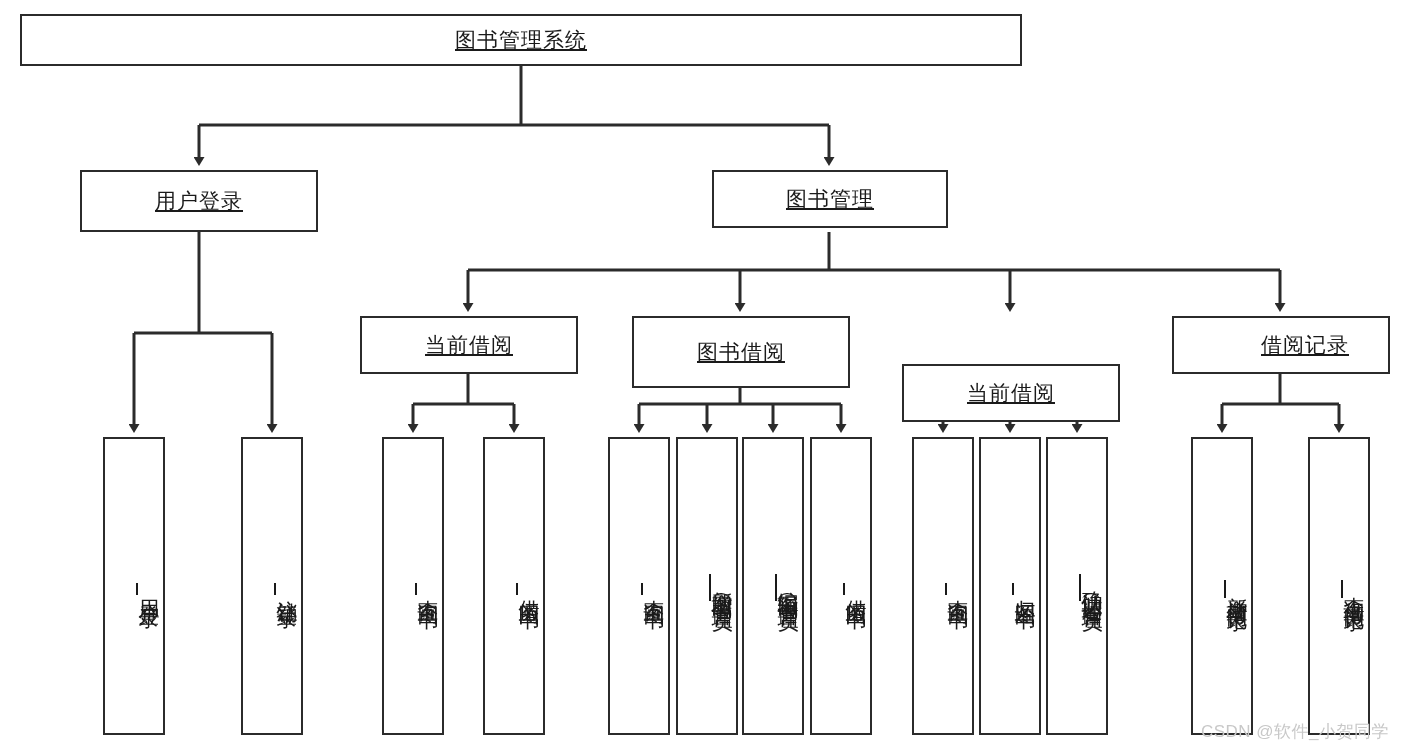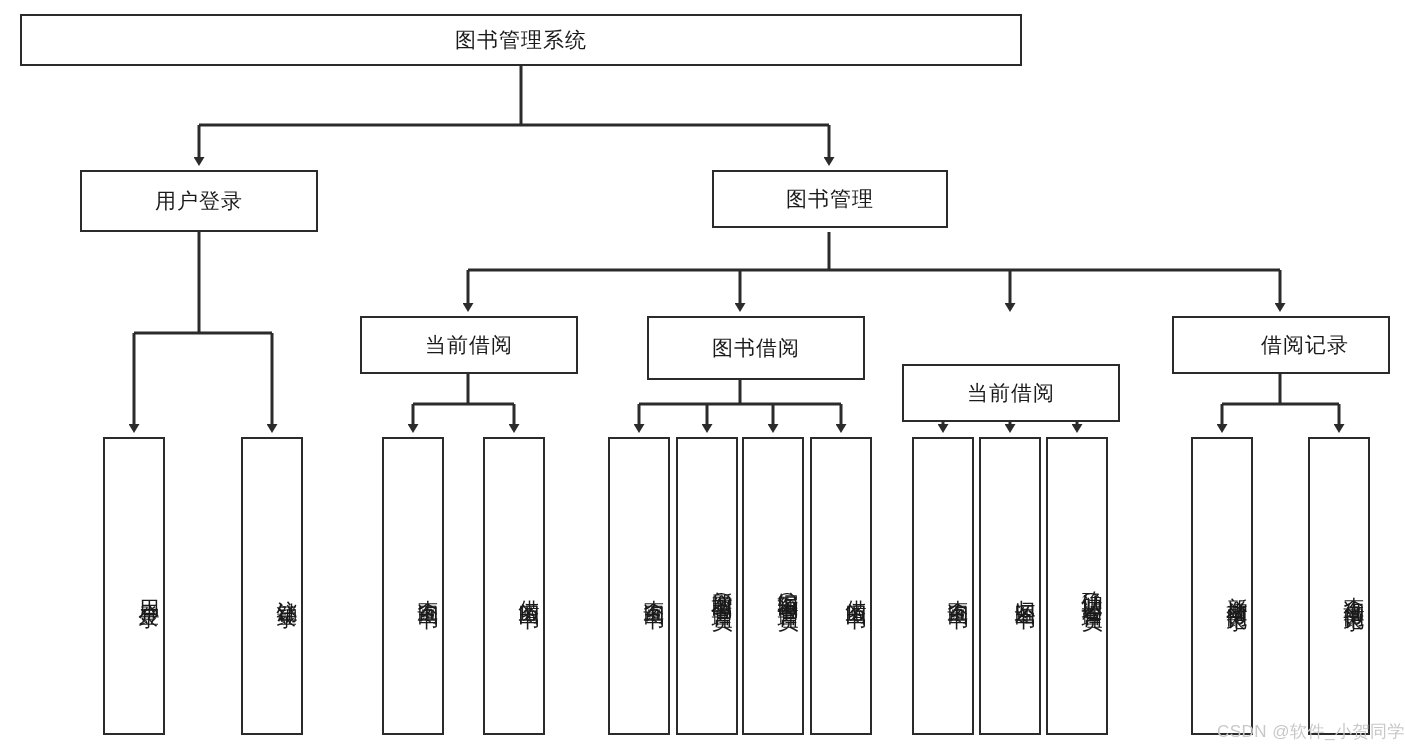--- a/index.html
+++ b/index.html
@@ -28,20 +28,21 @@
   }
   .node {
     position: absolute;
     box-sizing: border-box;
     border: 2px solid #2b2b2b;
     background: #ffffff;
     display: flex;
     align-items: center;
     justify-content: center;
     color: #1a1a1a;
+    text-decoration: underline;
   }
   .node.h {
     
     font-size: 21px;
     letter-spacing: 1px;
   }
   .node.v {
     
     writing-mode: vertical-rl;
     text-orientation: upright;
@@ -53,21 +54,21 @@
   }
   .node.v.tall {
     padding-top: 2px;
   }
   .label {
     display: block;
     white-space: nowrap;
   }
   .watermark {
     position: absolute;
-    right: 0;
+    right: 16px;
     bottom: 4px;
     font-size: 17px;
     color: #c8c8c8;
     letter-spacing: 0.5px;
     white-space: nowrap;
     user-select: none;
   }
 </style>
 </head>
 <body>
@@ -131,21 +132,21 @@
   <div class="node h" style="left:80px; top:170px; width:238px; height:62px;">
     <span class="label">用户登录</span>
   </div>
   <div class="node h" style="left:712px; top:170px; width:236px; height:58px;">
     <span class="label">图书管理</span>
   </div>
 
   <div class="node h" style="left:360px; top:316px; width:218px; height:58px;">
     <span class="label">当前借阅</span>
   </div>
-  <div class="node h" style="left:647px; top:316px; width:218px; height:64px;">
+  <div class="node h" style="left:632px; top:316px; width:218px; height:72px;">
     <span class="label">图书借阅</span>
   </div>
   <div class="node h" style="left:902px; top:316px; width:218px; height:58px;margin-top:48px;">
     <span class="label">当前借阅</span>
   </div>
   <div class="node h" style="left:1172px; top:316px; width:218px; height:58px;padding-left:48px;">
     <span class="label">借阅记录</span>
   </div>
 
   <div class="node v" style="left:103px; top:437px; width:62px; height:298px;">

